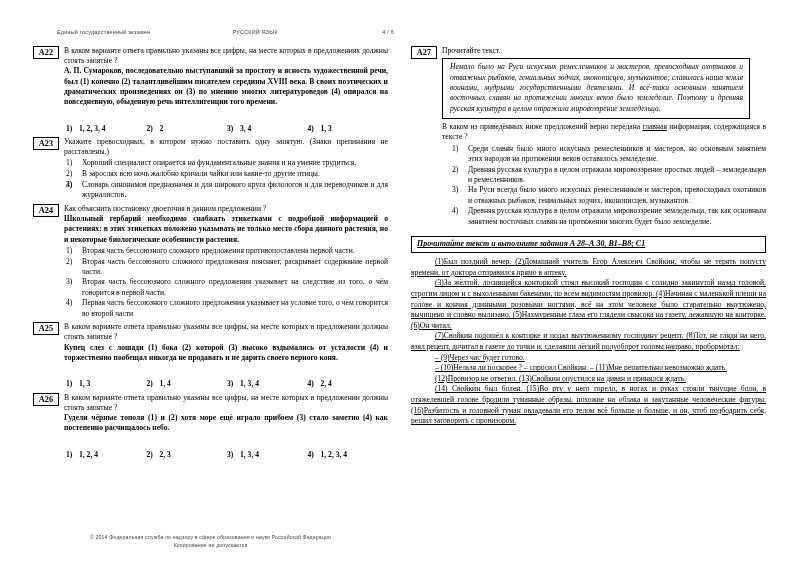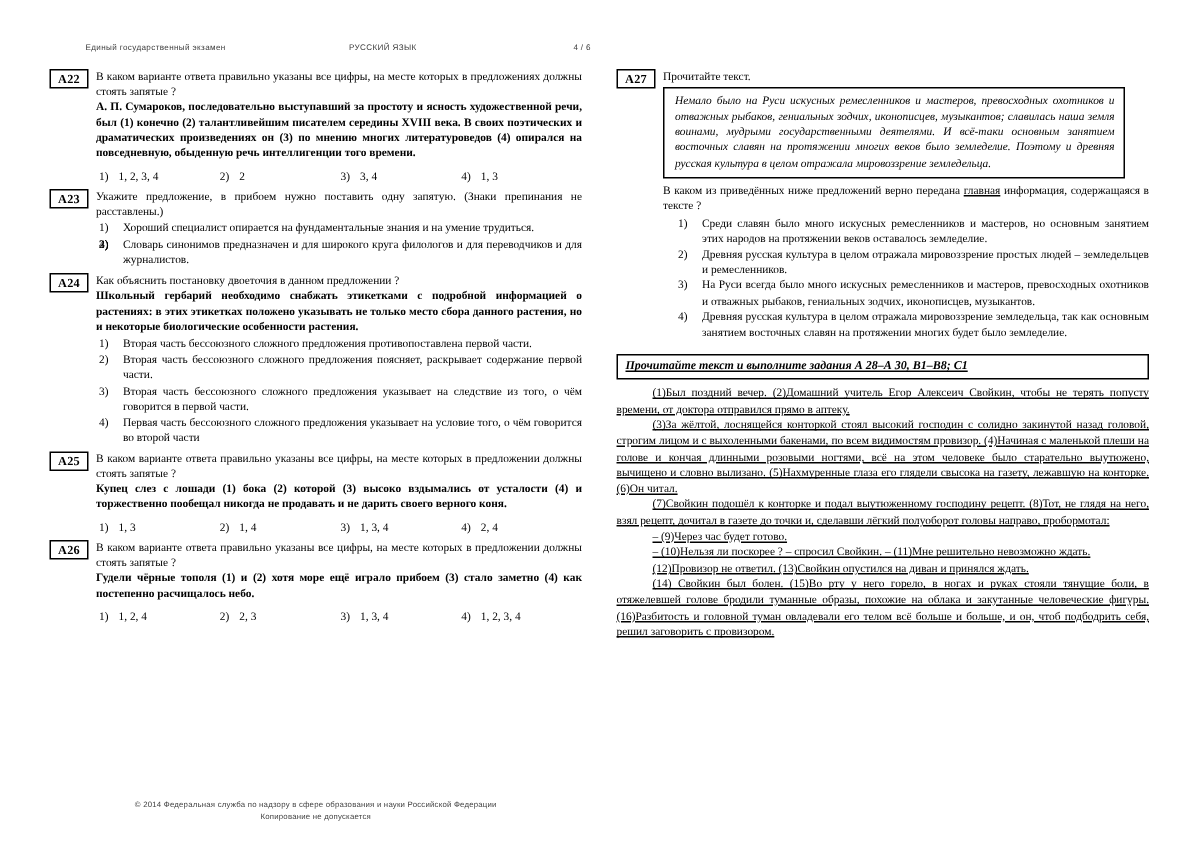--- a/index.html
+++ b/index.html
@@ -113,22 +113,23 @@
     text-align: left;
   }
   ol.opts.indent-more li { padding-left: 26px; }
   ol.opts.indent-more li .num { left: 10px; }
 
   
   .numrow {
     display: flex;
     font-size: 7.6px;
     line-height: 10.4px;
-    margin-top: 5px;
+    margin-top: 16px;
     padding-left: 2px;
+    font-weight: bold;
   }
   .numrow .cell { width: 25%; }
   .numrow .cell .num { display: inline-block; width: 13px; }
 
   
   .framed {
     border: 1.5px solid #000;
     padding: 3px 6px 4px 7px;
     margin: 2px 16px 3px 0;
   }
@@ -204,24 +205,24 @@
           <div class="cell"><span class="num">2)</span><span>2</span></div>
           <div class="cell"><span class="num">3)</span><span>3, 4</span></div>
           <div class="cell"><span class="num">4)</span><span>1, 3</span></div>
         </div>
       </div>
     </div>
 
     <div class="task">
       <div class="tasktag">А23</div>
       <div class="taskbody">
-        <p class="stem">Укажите предложение, в прибоем нужно поставить одну запятую. (Знаки препинания не расставлены.)</p>
+        <p class="stem">Укажите превосходных, в котором нужно поставить одну запятую. (Знаки препинания не расставлены.)</p>
         <ol class="opts">
           <li><span class="num">1)</span><span>Хороший специалист опирается на фундаментальные знания и на умение трудиться.</span></li>
-          <li><span class="num">2)</span></li>
+          <li><span class="num">2)</span><span>В зарослях всю ночь жалобно кричали чайки или какие-то другие птицы.</span></li>
           <li><span class="num">3)</span></li>
           <li><span class="num">4)</span><span>Словарь синонимов предназначен и для широкого круга филологов и для переводчиков и для журналистов.</span></li>
         </ol>
       </div>
     </div>
 
     <div class="task">
       <div class="tasktag">А24</div>
       <div class="taskbody">
         <p class="stem stem-plain">Как объяснить постановку двоеточия в данном предложении ?</p>

